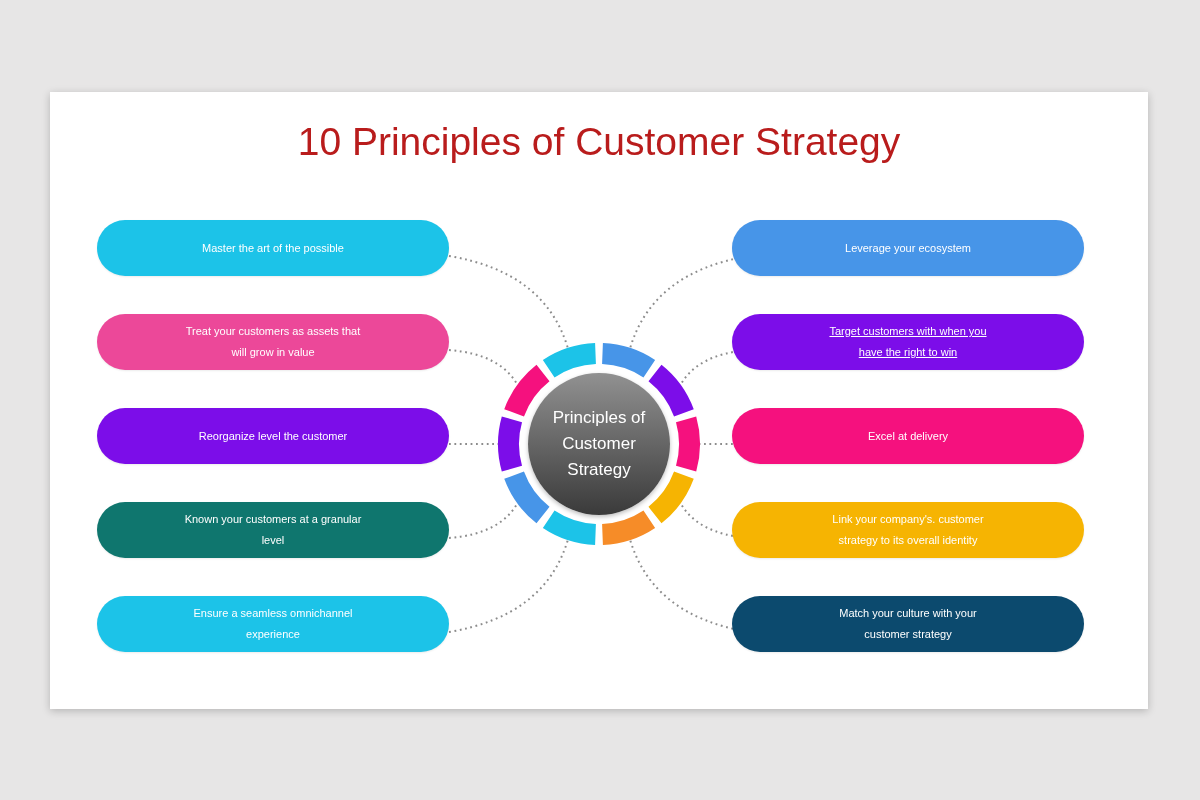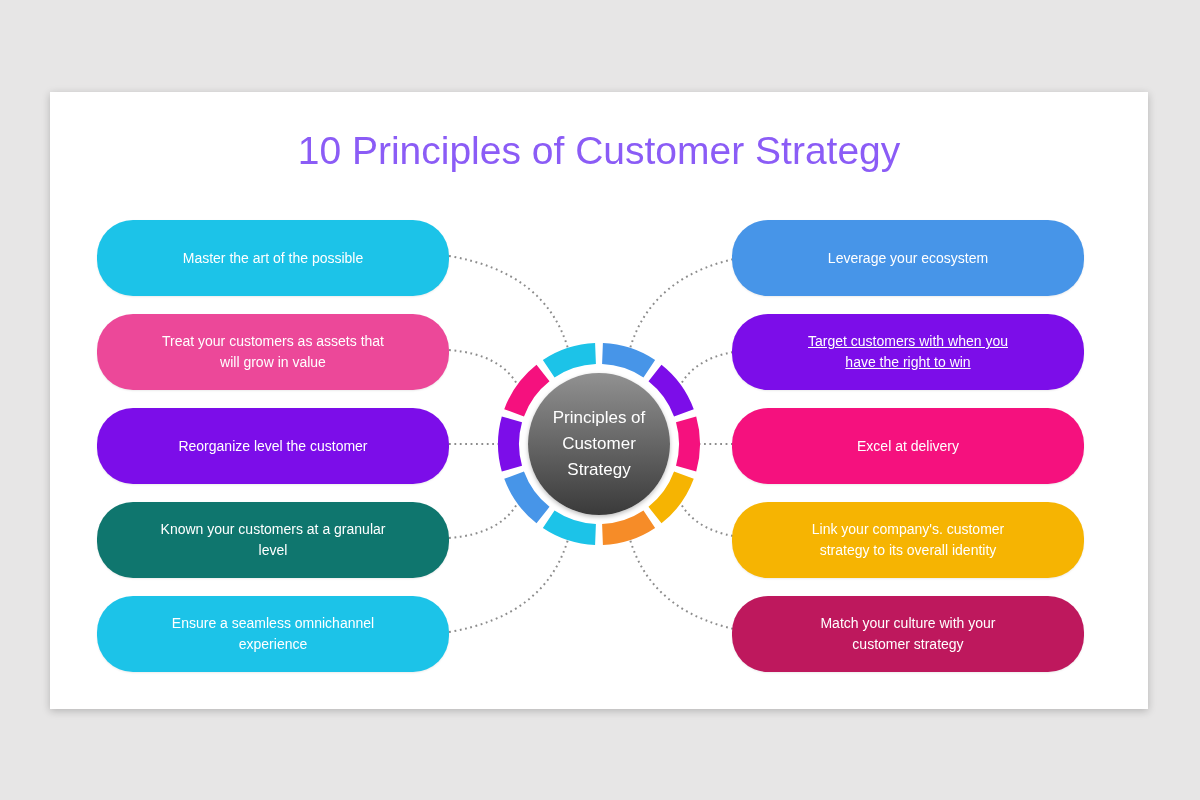--- a/index.html
+++ b/index.html
@@ -34,28 +34,28 @@
     color: #4a4a4a;
   }
   #diagram-svg {
     position: absolute;
     left: 0; top: 0;
     width: 1200px; height: 800px;
     z-index: 1;
   }
   .pill {
     position: absolute;
-    width: 352px; height: 76px;
+    width: 352px; height: 56px;
     border-radius: 36px;
     display: flex;
     align-items: center;
     justify-content: center;
     text-align: center;
     color: #ffffff;
-    font-size: 14px;
+    font-size: 11px;
     line-height: 21px;
     padding: 0 26px;
     white-space: pre-line;
     z-index: 2;
     box-shadow: 0 1px 2px rgba(0,0,0,0.08);
   }
   .pill.left  { left: 97px; }
   .pill.right { left: 732px; }
   .row0 { top: 220px; }
   .row1 { top: 314px; }
@@ -99,36 +99,36 @@
     <path d="M683.9,475.2 A90.5,90.5 0 0 1 655.0,515.1" fill="none" stroke="#f6b402" stroke-width="21"></path>
     <path d="M649.3,519.2 A90.5,90.5 0 0 1 602.5,534.4" fill="none" stroke="#f68c28" stroke-width="21"></path>
     <path d="M595.5,534.4 A90.5,90.5 0 0 1 548.7,519.2" fill="none" stroke="#1cc3e8" stroke-width="21"></path>
     <path d="M543.0,515.1 A90.5,90.5 0 0 1 514.1,475.2" fill="none" stroke="#4795e8" stroke-width="21"></path>
     <path d="M511.9,468.6 A90.5,90.5 0 0 1 511.9,419.4" fill="none" stroke="#7c0de9" stroke-width="21"></path>
     <path d="M514.1,412.8 A90.5,90.5 0 0 1 543.0,372.9" fill="none" stroke="#f5117e" stroke-width="21"></path>
     <path d="M548.7,368.8 A90.5,90.5 0 0 1 595.5,353.6" fill="none" stroke="#1cc3e8" stroke-width="21"></path>
   </svg>
 
 <div class="card" style="background: rgb(255, 255, 255);">
-  <div class="title" style="color: #8b5cf6; margin-top: 9px;">10 Principles of Customer Strategy</div>
+  <div class="title" style="color: #b91c1c;">10 Principles of Customer Strategy</div>
 </div>
 
 <div class="pill left row0" style="background: rgb(28, 195, 232);">Master the art of the possible</div>
 <div class="pill left row1" style="background: #ec4899;">Treat your customers as assets that
 will grow in value</div>
 <div class="pill left row2" style="background: rgb(124, 13, 233);">Reorganize level the customer</div>
 <div class="pill left row3" style="background: #0f766e;">Known your customers at a granular
 level</div>
 <div class="pill left row4" style="background: rgb(28, 195, 232);">Ensure a seamless omnichannel
 experience</div>
 
 <div class="pill right row0" style="background: rgb(71, 149, 232);">Leverage your ecosystem</div>
 <div class="pill right row1" style="background: rgb(124, 13, 233); text-decoration: underline;">Target customers with when you
 have the right to win</div>
 <div class="pill right row2" style="background: rgb(245, 17, 126);">Excel at delivery</div>
 <div class="pill right row3" style="background: rgb(246, 180, 2);">Link your company's. customer
 strategy to its overall identity</div>
-<div class="pill right row4" style="background: #be185d;">Match your culture with your
+<div class="pill right row4" style="background: #0c4a6e;">Match your culture with your
 customer strategy</div>
 
 <div class="hub" style="background: linear-gradient(rgb(145, 145, 145), rgb(58, 58, 58)); color: rgb(255, 255, 255);">Principles of
 Customer
 Strategy</div>
 
 </body></html>

